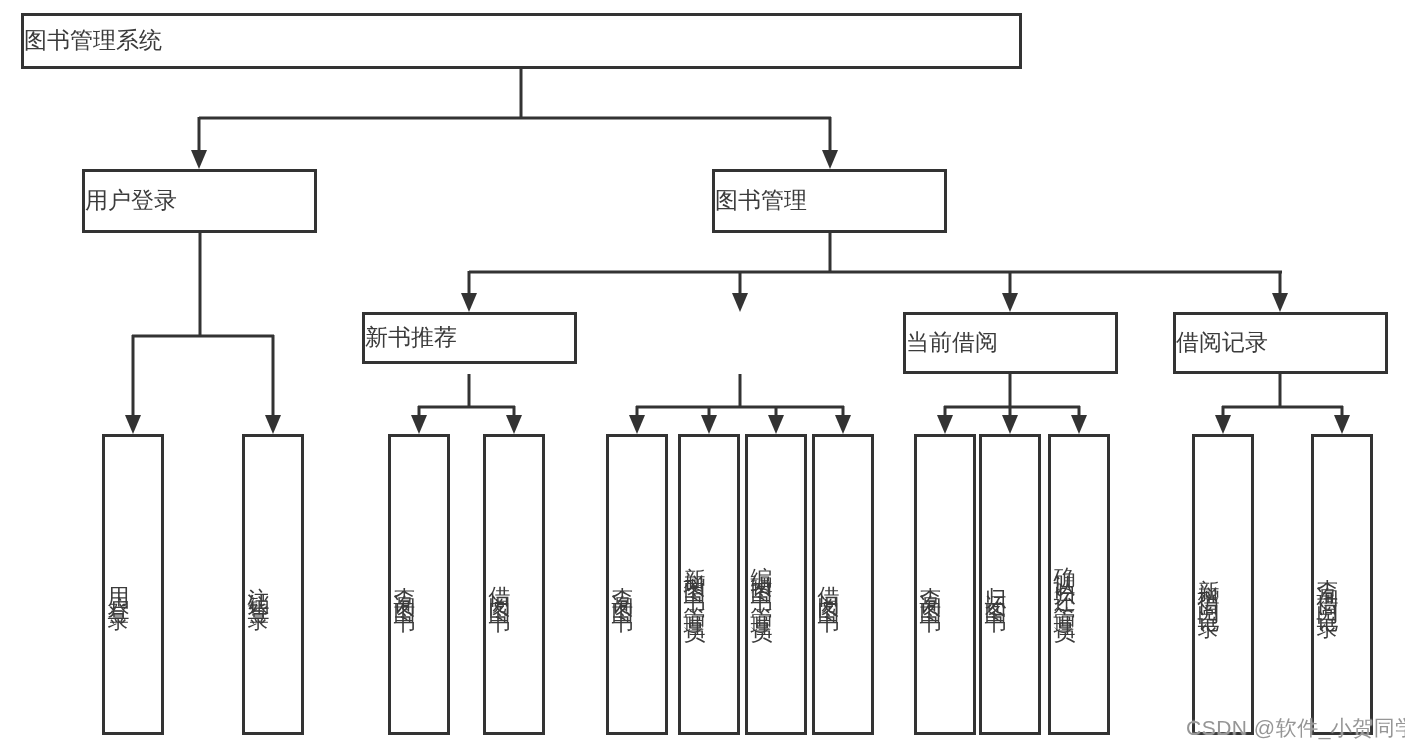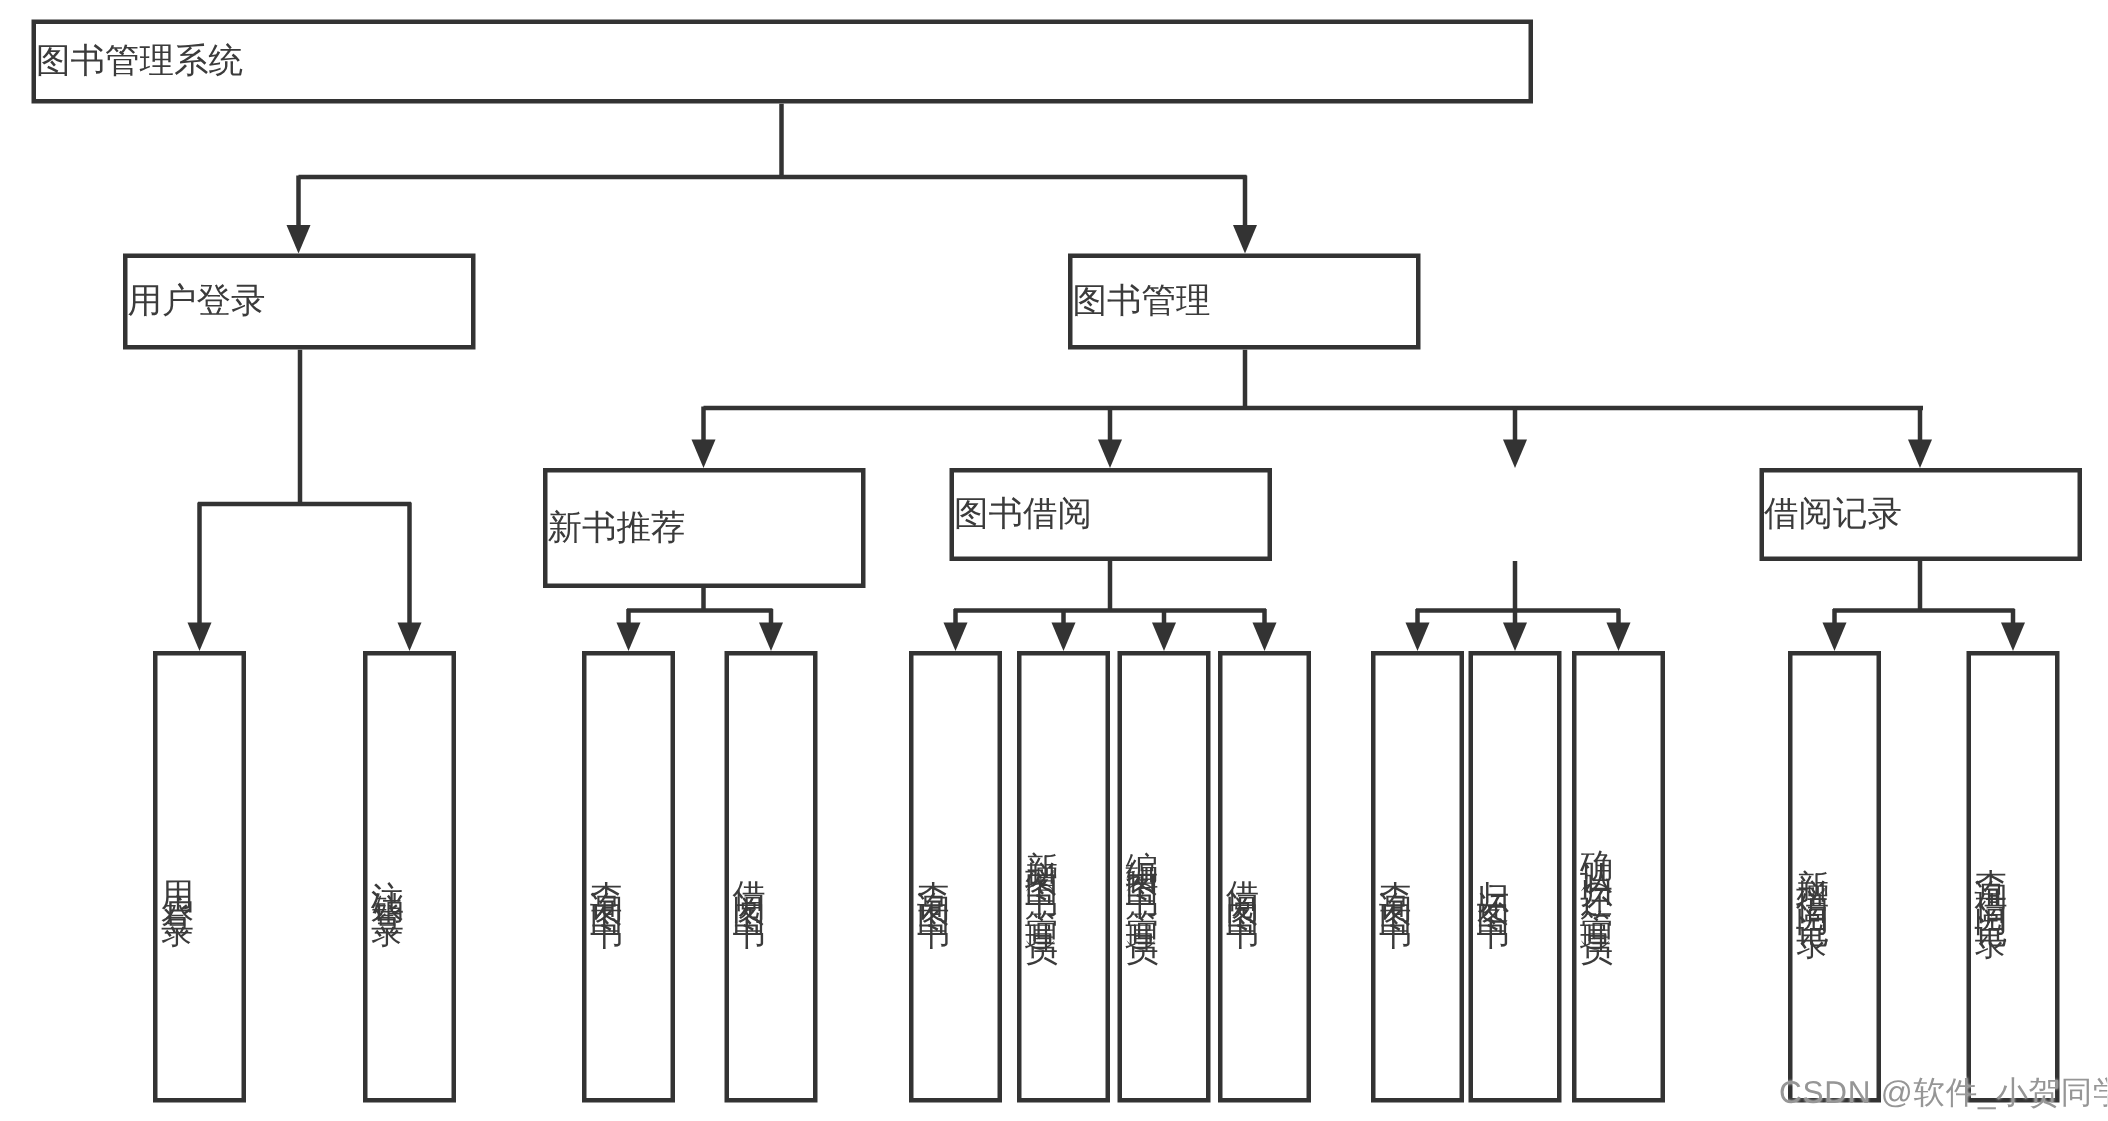--- a/index.html
+++ b/index.html
@@ -89,25 +89,25 @@
     <span class="lbl">图书管理系统</span>
   </div>
 
   <div class="node" style="left:82px;top:169px;width:235px;height:64px">
     <span class="lbl">用户登录</span>
   </div>
   <div class="node" style="left:712px;top:169px;width:235px;height:64px">
     <span class="lbl">图书管理</span>
   </div>
 
-  <div class="node" style="left:362px;top:312px;width:215px;height:80px">
+  <div class="node" style="left:362px;top:312px;width:215px;height:52px">
     <span class="lbl">新书推荐</span>
   </div>
-  <div class="node" style="left:633px;top:312px;width:215px;height:62px">
-    <span class="lbl">图书借阅</span>
+  <div class="node" style="left:903px;top:312px;width:215px;height:62px">
+    <span class="lbl">当前借阅</span>
   </div>
   <div class="node" style="left:1173px;top:312px;width:215px;height:62px">
     <span class="lbl">借阅记录</span>
   </div>
 
   <div class="node v" style="left:102px;top:434px;width:62px;height:301px">
     <span class="lbl">用户登录</span>
   </div>
   <div class="node v" style="left:242px;top:434px;width:62px;height:301px">
     <span class="lbl">注销登录</span>

